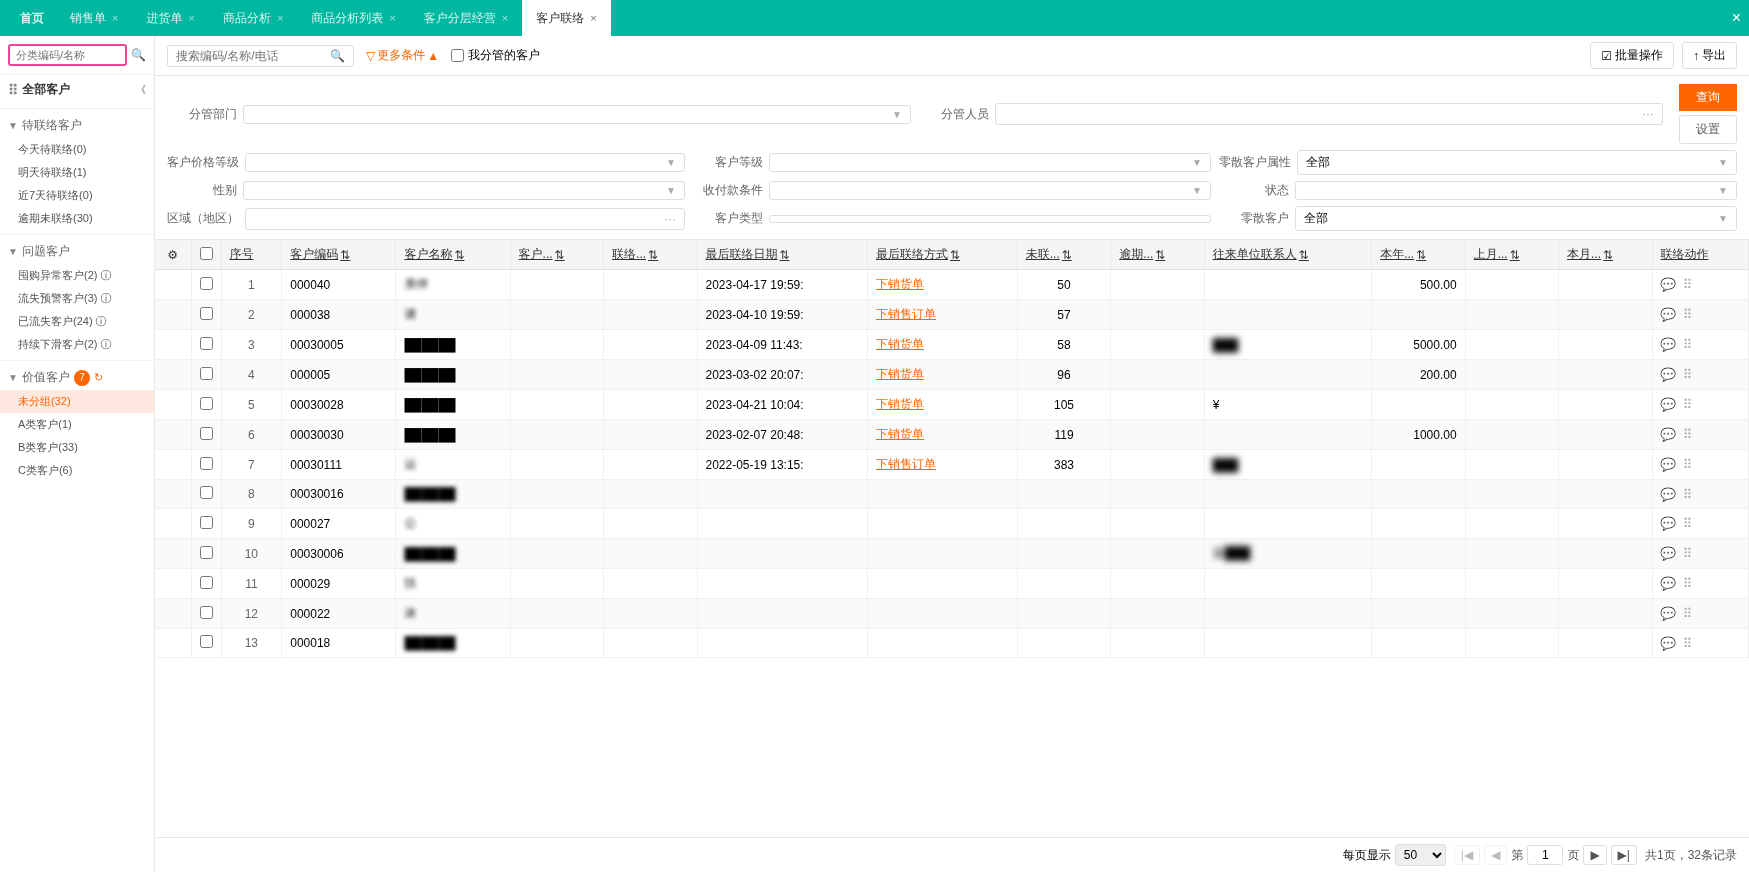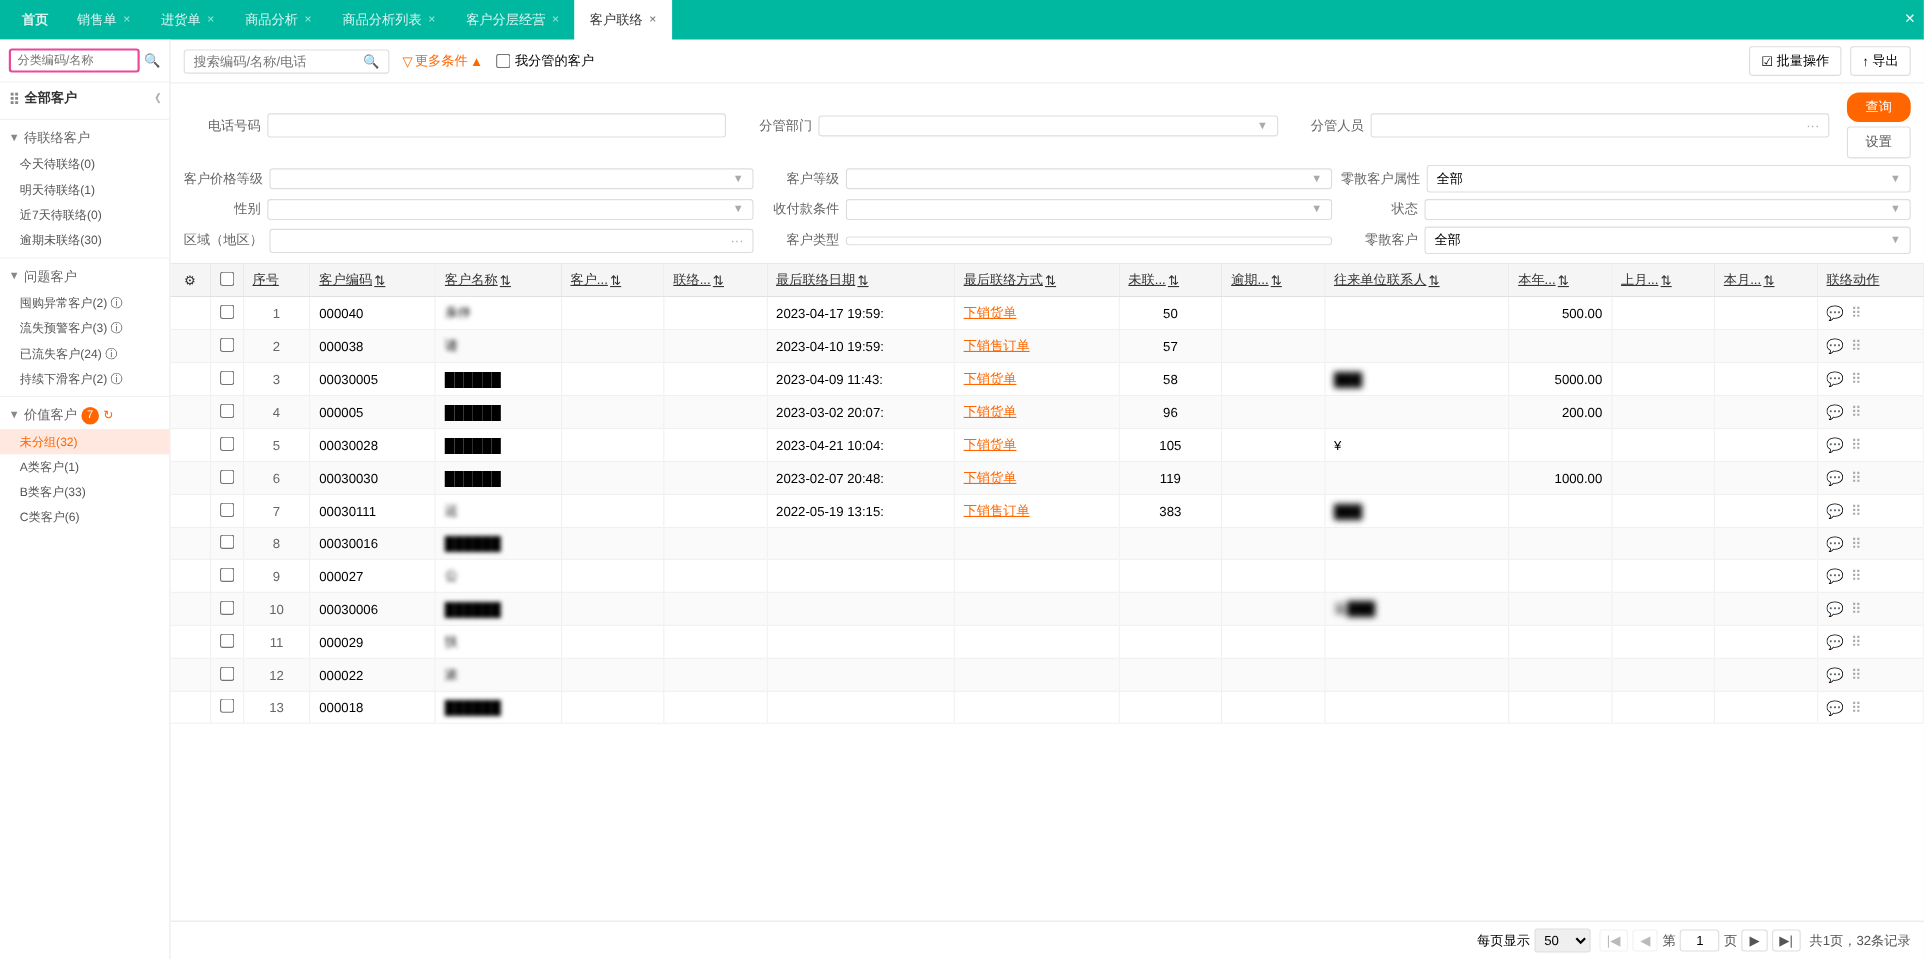--- a/index.html
+++ b/index.html
@@ -123,21 +123,21 @@
       display: flex; align-items: center; justify-content: space-between;
       cursor: pointer; background: white; min-width: 0;
     }
     .filter-select .chevron { color: #aaa; font-size: 10px; }
     .filter-dots { color: #aaa; cursor: pointer; margin-left: 2px; }
     .adv-filter-actions {
       display: flex; flex-direction: column; gap: 4px; margin-left: 8px;
     }
     .btn-query {
       background: #f60; color: white; border: none; padding: 5px 16px;
-      border-radius: 11px; cursor: pointer; font-size: 12px; text-align: center;
+      border-radius: 0; cursor: pointer; font-size: 12px; text-align: center;
     }
     .btn-reset {
       background: white; color: #555; border: 1px solid #ddd; padding: 5px 16px;
       border-radius: 3px; cursor: pointer; font-size: 12px;
     }
 
     
     .table-container {
       flex: 1; overflow: auto; background: white;
     }
@@ -297,24 +297,20 @@
           <span>↑</span>
           <span>导出</span>
         </button>
       </div>
     </div>
 
     <div class="adv-filter">
 
       <div class="adv-filter-row">
         <div class="filter-field">
-          <span class="filter-label">电话号码</span>
-          <input class="filter-input" type="text" style="">
-        </div>
-        <div class="filter-field">
           <span class="filter-label">分管部门</span>
           <div class="filter-select">
             <span></span>
             <span class="chevron">▼</span>
           </div>
         </div>
         <div class="filter-field">
           <span class="filter-label">分管人员</span>
           <div class="filter-select">
             <span></span>

